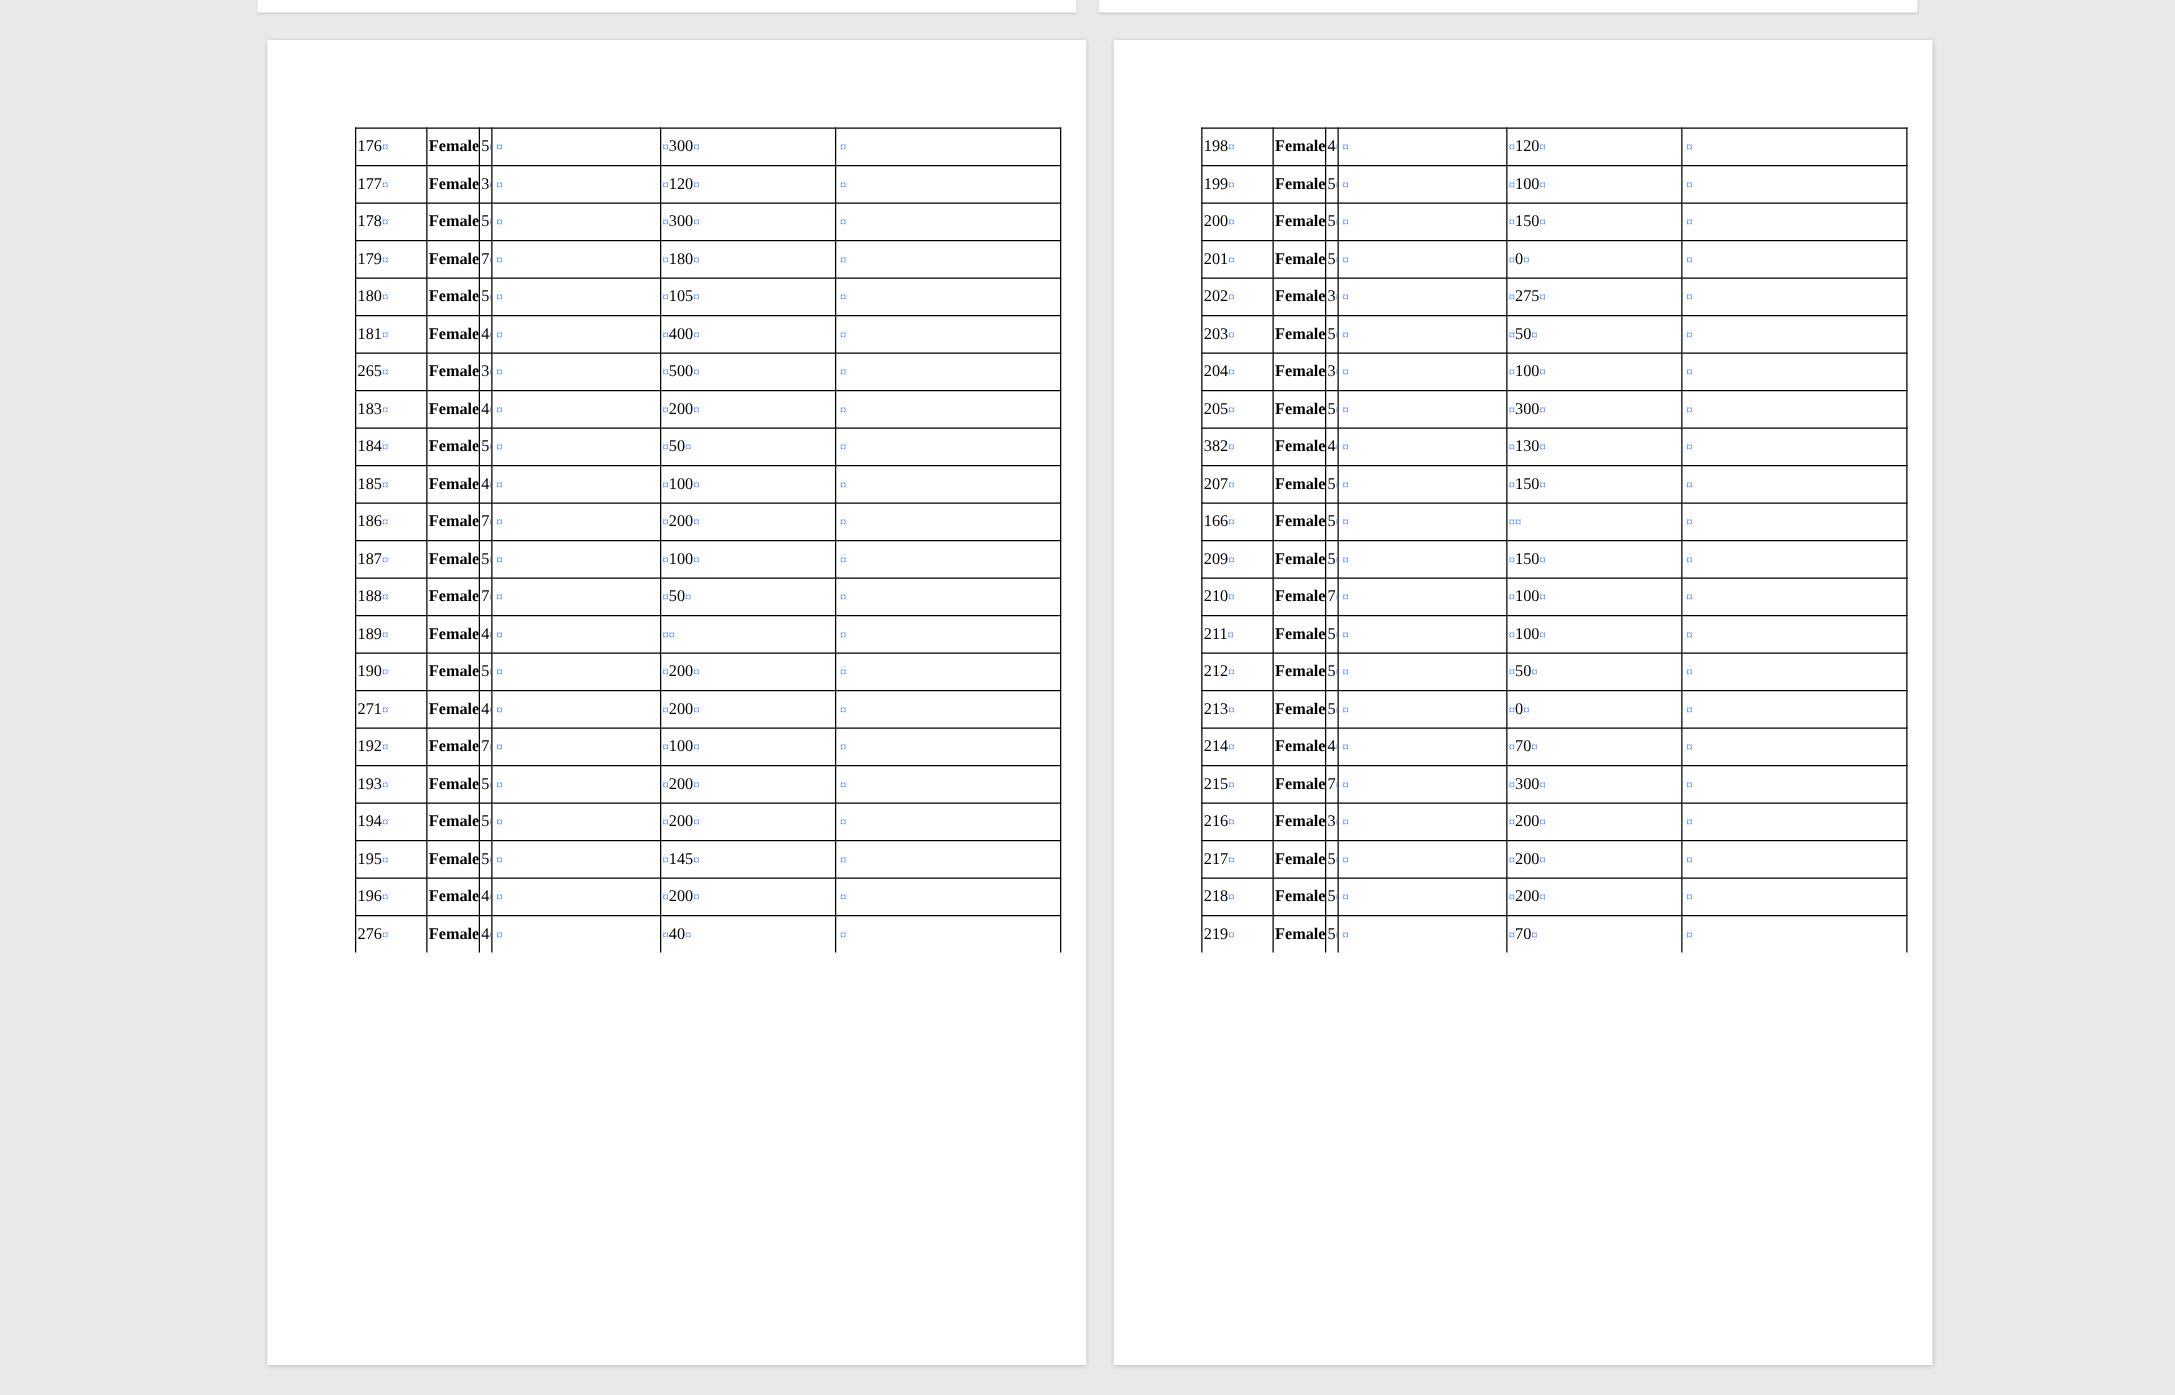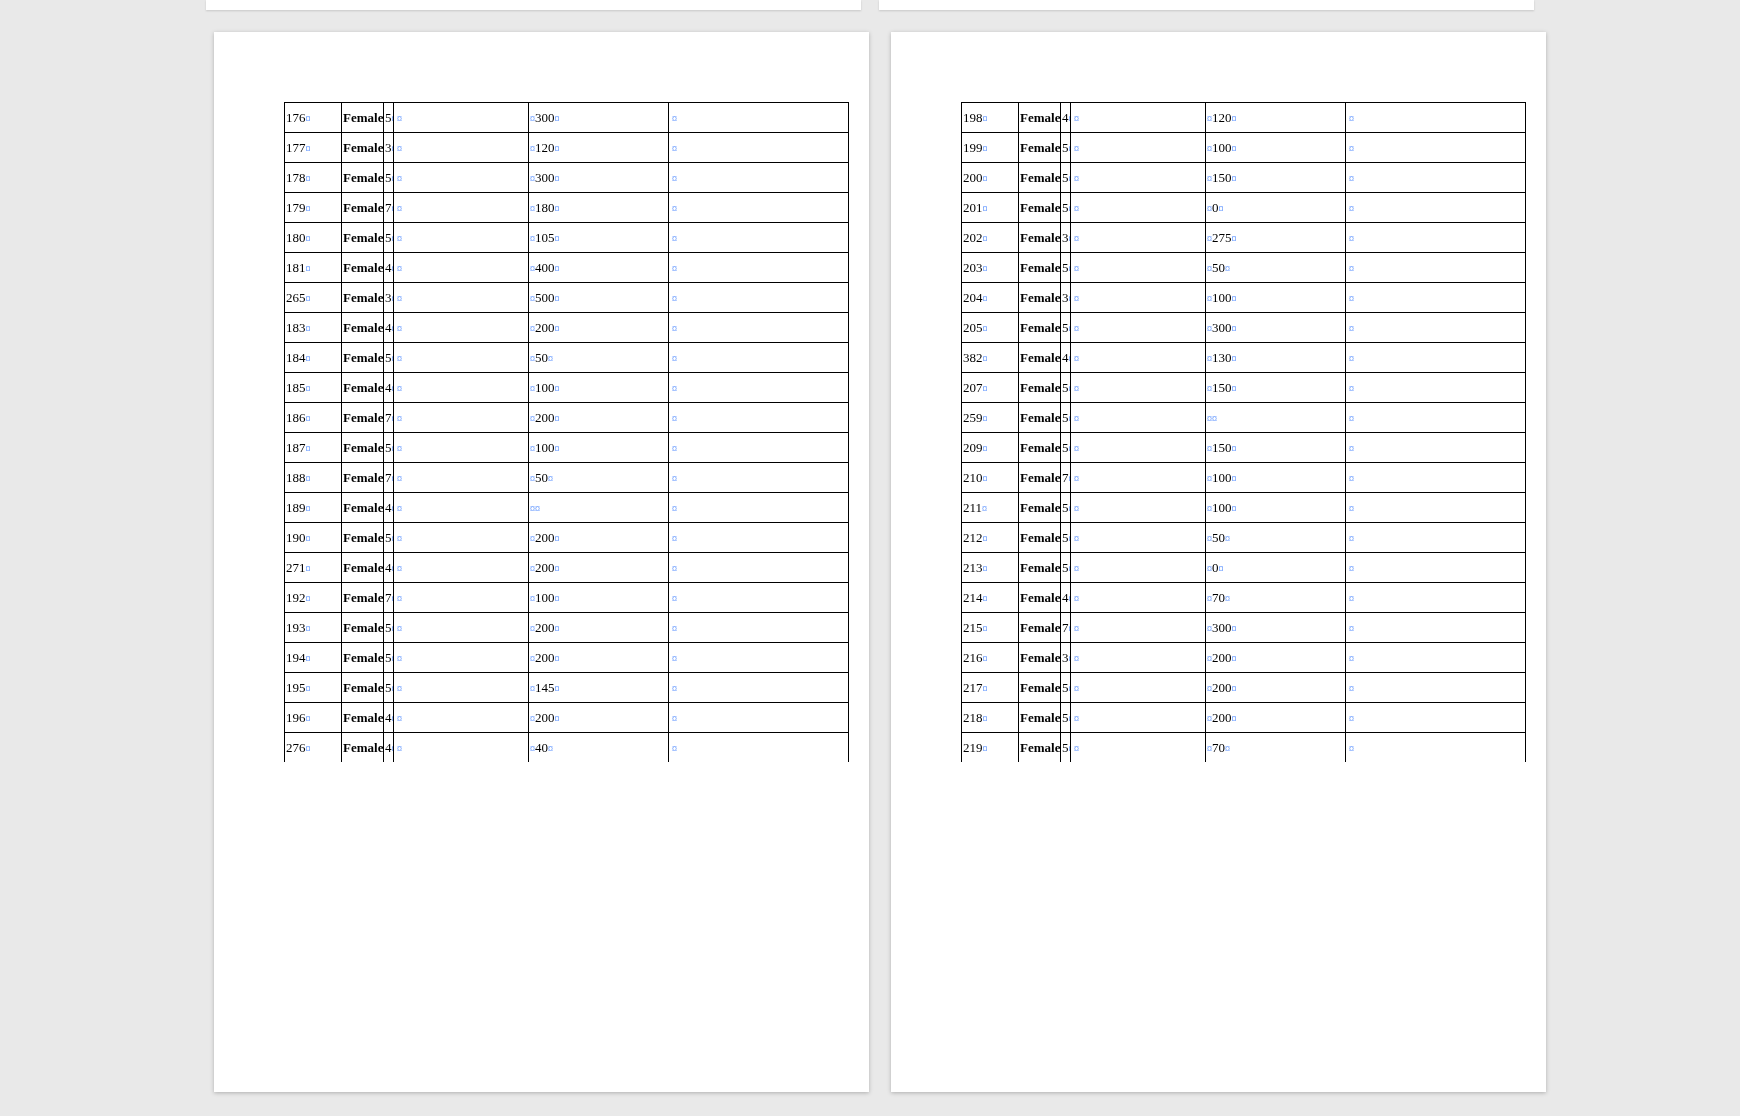--- a/index.html
+++ b/index.html
@@ -1005,21 +1005,21 @@
                   <span class="val">150</span>
                   <span class="cellmark">¤</span>
                 </span></td>
               <td class="c6"><span class="cellwrap emptycell">
                   <span class="val"></span>
                   <span class="cellmark">¤</span>
                 </span></td>
             </tr>
             <tr>
               <td class="c1"><span class="cellwrap">
-                  <span class="val">259</span>
+                  <span class="val">166</span>
                   <span class="cellmark">¤</span>
                 </span></td>
               <td class="c2"><span class="cellwrap">
                   <span class="val">Female</span>
                   <span class="cellmark">¤</span>
                 </span></td>
               <td class="c3"><span class="cellwrap">
                   <span class="val">5</span>
                   <span class="cellmark">¤</span>
                 </span></td>

